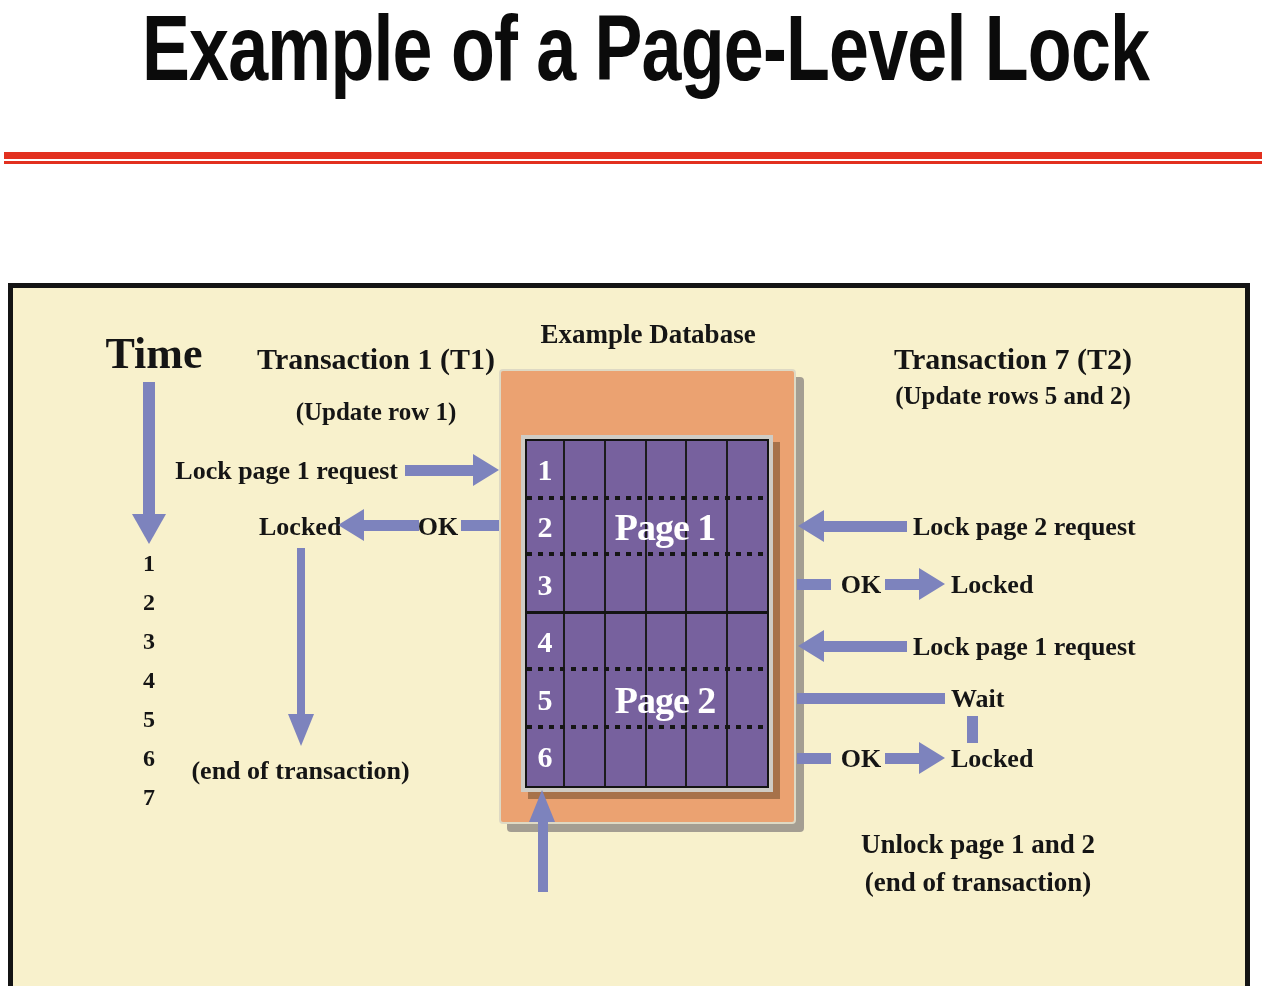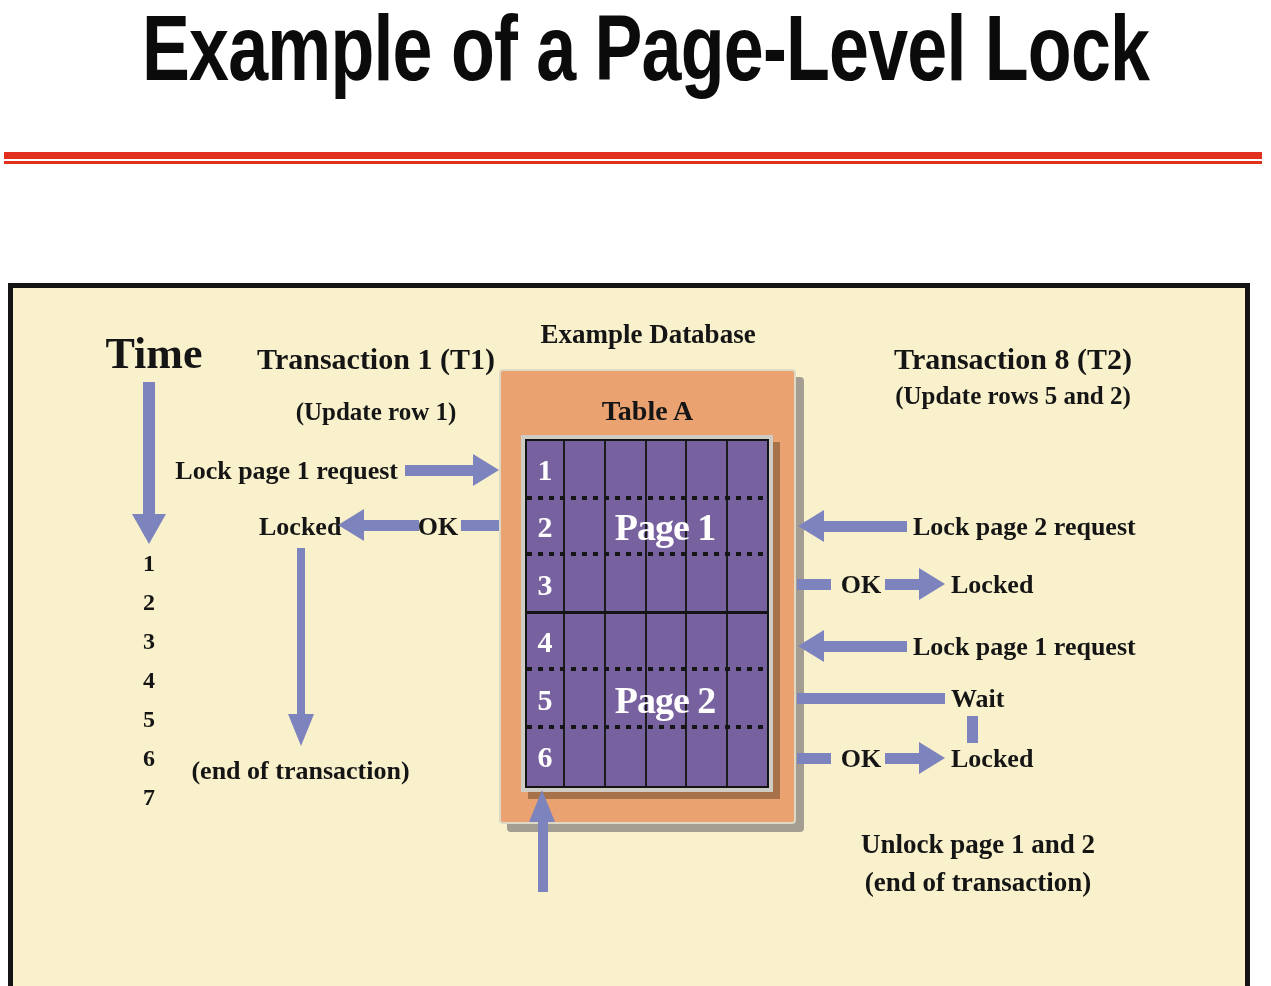--- a/index.html
+++ b/index.html
@@ -87,21 +87,20 @@
 
     <div class="shaft" style="left:284px;top:260px;width:8px;height:168px;"></div>
     <div class="tri d2" style="left:275px;top:426px;"></div>
     <div class="abs ctr" style="left:170px;top:463px;width:235px;">
       <div class="ser" style="font-size:26px;line-height:32px;margin-top:4px;">(end of transaction)</div>
     </div>
 
     <div class="abs ser ctr" style="left:500px;top:30px;width:270px;font-size:27px;line-height:32px;">Example Database</div>
 
     <div id="orange-box">
-      <div class="abs ser ctr" style="left:0;top:24px;width:293px;font-size:28px;line-height:32px;">Table A</div>
       <div id="grid-wrap">
         <div id="grid">
           <div class="vline" style="left:36px;"></div>
           <div class="vline" style="left:77px;"></div>
           <div class="vline" style="left:118px;"></div>
           <div class="vline" style="left:158px;"></div>
           <div class="vline" style="left:199px;"></div>
           <div class="dotline" style="top:55px;"></div>
           <div class="dotline" style="top:111px;"></div>
           <div class="solidline" style="top:170px;"></div>
@@ -116,21 +115,21 @@
           <div class="pagelab ser" style="top:64px;">Page 1</div>
           <div class="pagelab ser" style="top:237px;">Page 2</div>
         </div>
       </div>
     </div>
 
     <div class="tri u" style="left:516px;top:502px;z-index:5;"></div>
     <div class="shaft" style="left:525px;top:532px;width:10px;height:72px;z-index:5;"></div>
 
     <div class="abs ctr" style="left:855px;top:53px;width:290px;">
-      <div class="ser" style="font-size:30px;line-height:36px;">Transaction 8 (T2)</div>
+      <div class="ser" style="font-size:30px;line-height:36px;">Transaction 7 (T2)</div>
       <div class="ser" style="font-size:25px;line-height:30px;margin-top:4px;">(Update rows 5 and 2)</div>
     </div>
 
     <div class="tri l" style="left:785px;top:222px;"></div>
     <div class="shaft" style="left:809px;top:233px;width:85px;height:11px;"></div>
     <div class="abs ser" style="left:900px;top:224px;width:240px;font-size:26px;line-height:30px;">Lock page 2 request</div>
 
     <div class="shaft" style="left:784px;top:291px;width:34px;height:11px;"></div>
     <div class="abs ser ctr" style="left:826px;top:282px;width:44px;font-size:26px;line-height:30px;">OK</div>
     <div class="shaft" style="left:872px;top:291px;width:36px;height:11px;"></div>

